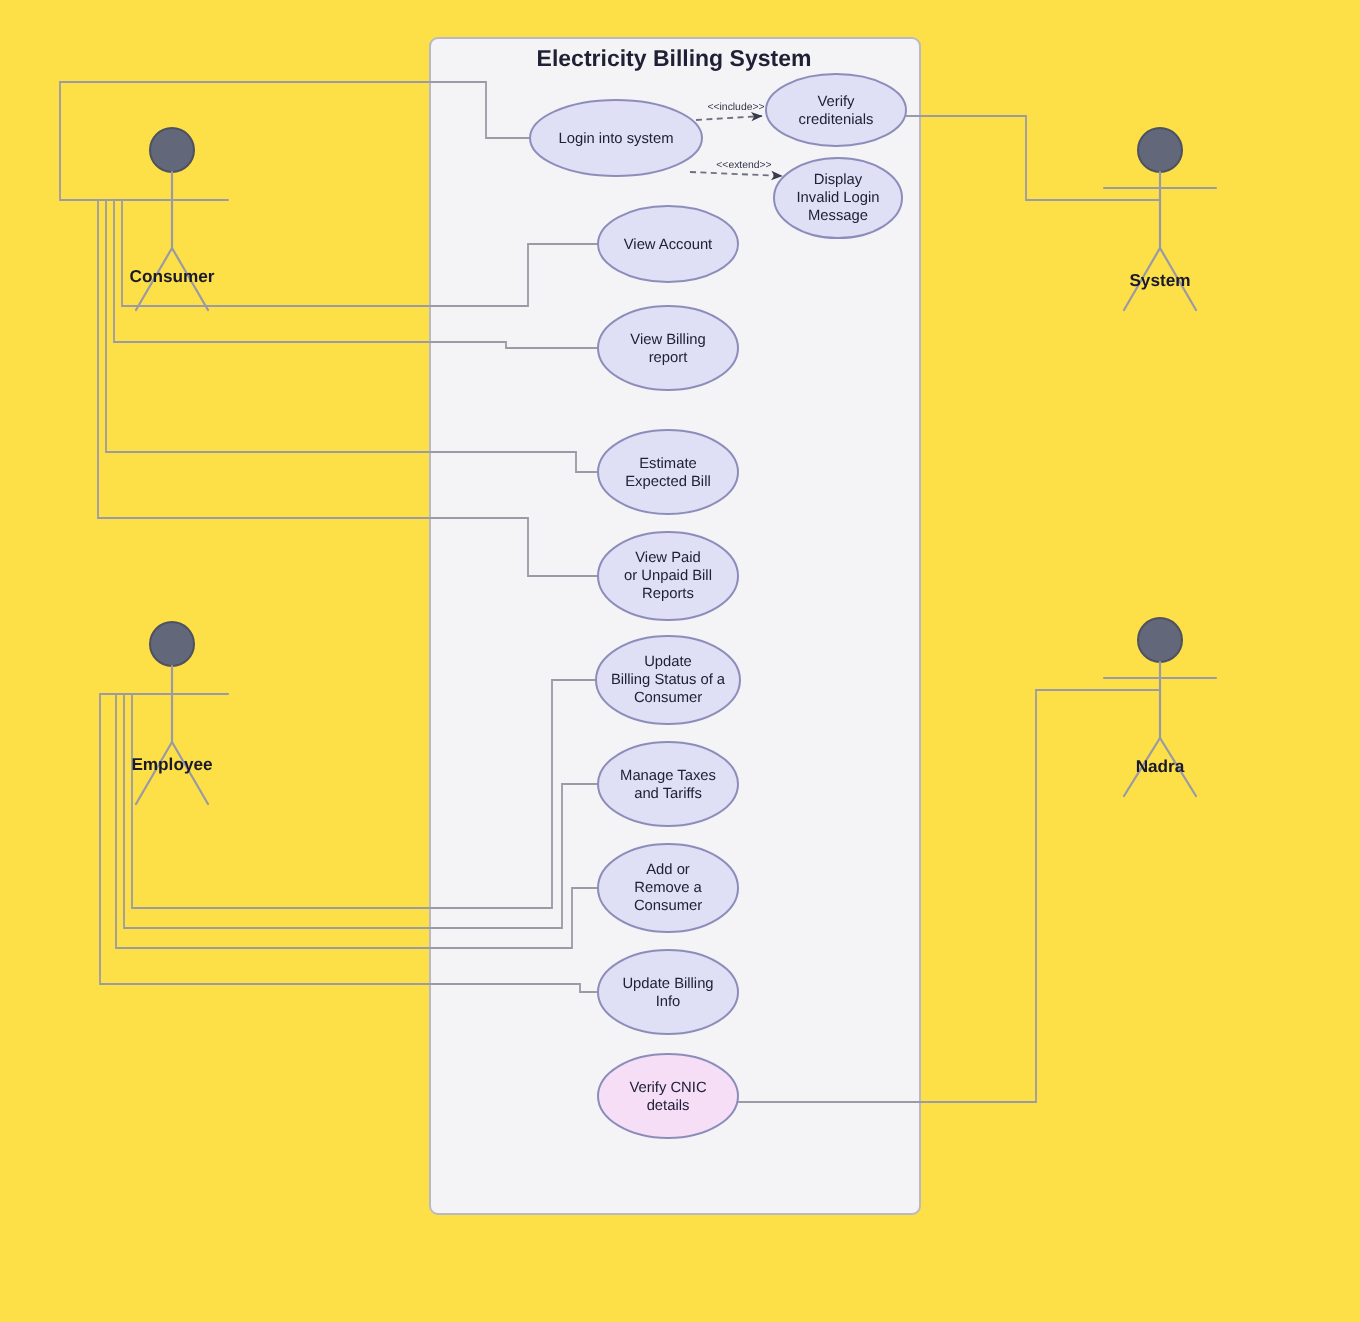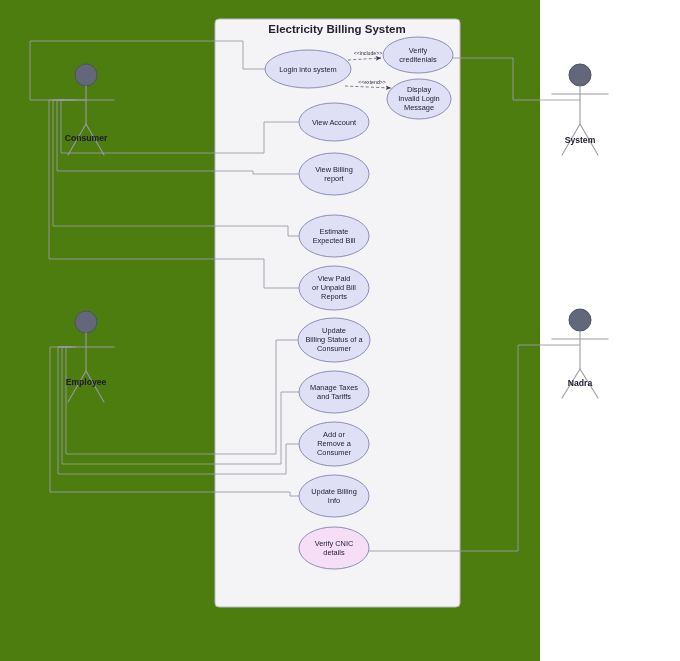--- a/index.html
+++ b/index.html
@@ -8,23 +8,23 @@
     background: #ffffff;
   }
   body {
     width: 680px;
     height: 661px;
     font-family: "Liberation Sans", sans-serif;
     overflow: hidden;
   }
   #diagram-root {
     position: relative;
-    width: 540px;
+    width: 680px;
     height: 661px;
-    background: #4d7c0f;
+    background: #fde047;
   }
   svg#uml-canvas {
     display: block;
     width: 680px;
     height: 661px;
   }
   .boundary-rect {
     fill: #f4f4f6;
     stroke: #b9b9c4;
     stroke-width: 1;

